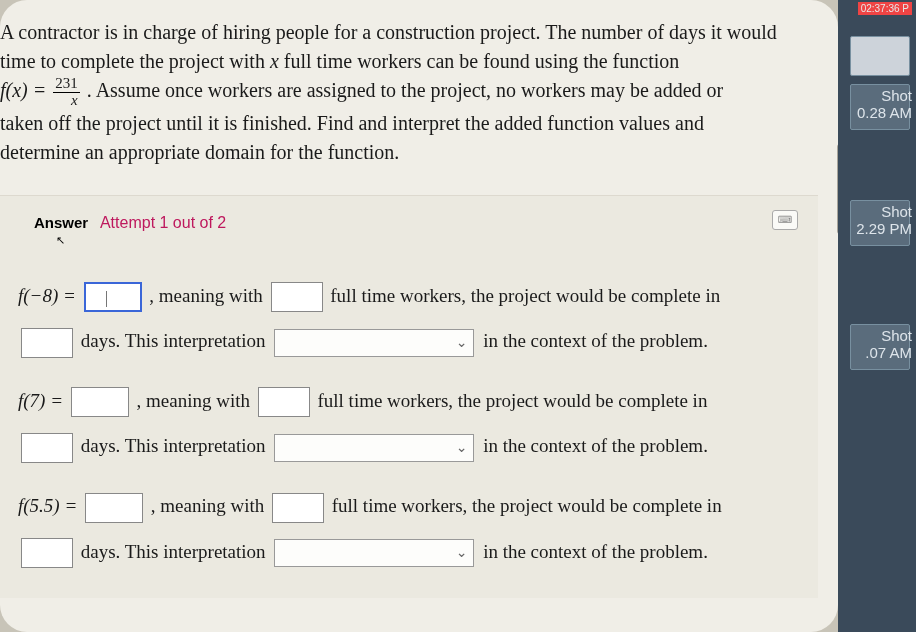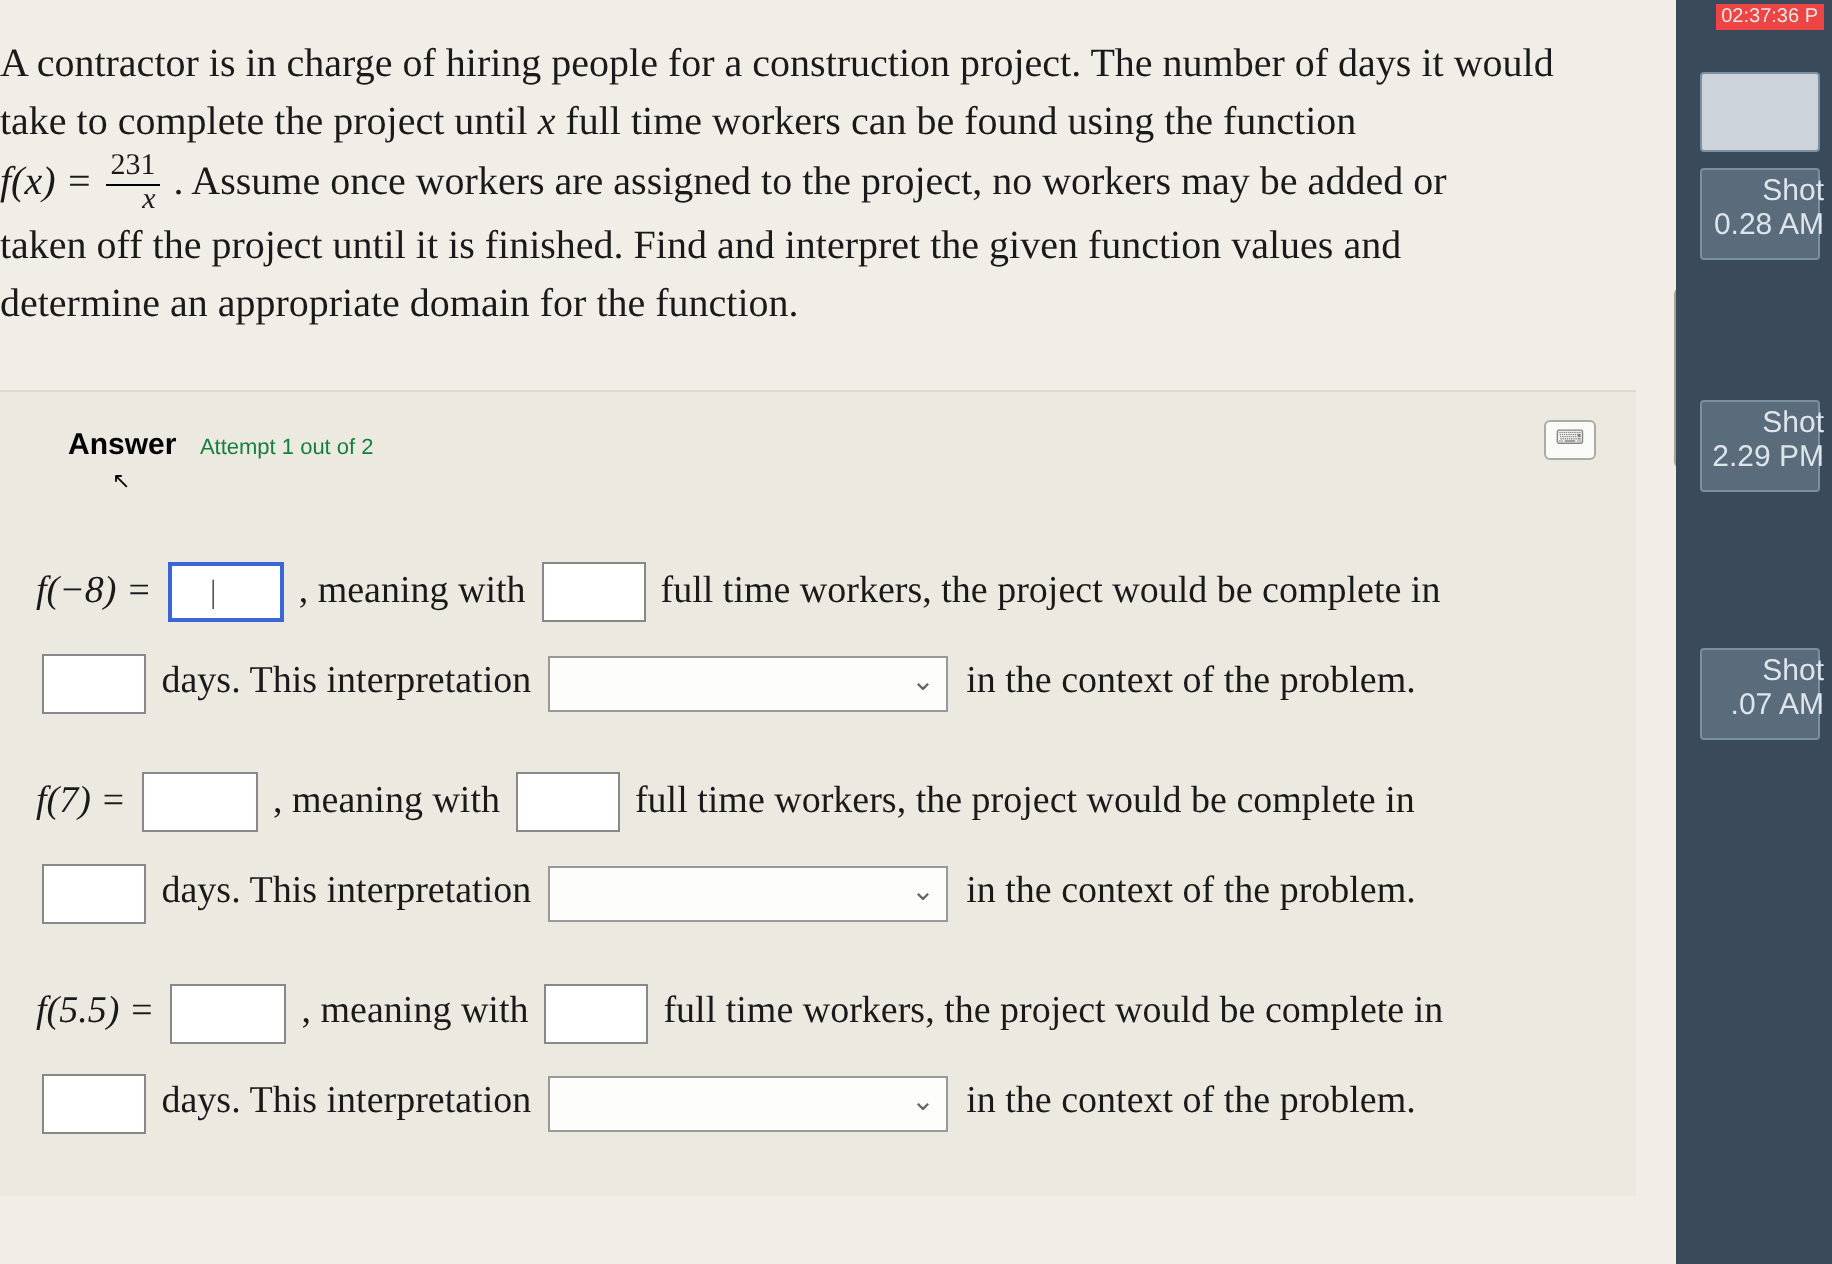--- a/index.html
+++ b/index.html
@@ -12,20 +12,21 @@
     position: relative;
   }
   .main-panel {
     position: absolute;
     left: 0;
     top: 0;
     width: 838px;
     height: 632px;
     background: #f0eee7;
     padding: 18px 20px 0 0;
+    border-radius: 27px;
   }
   .problem-text {
     font-size: 20px;
     line-height: 1.45;
     color: #1a1a1a;
     padding: 0 12px 0 0;
   }
   .math-var { font-style: italic; font-family: 'Times New Roman', serif; }
   .frac {
     display: inline-block;
@@ -42,21 +43,21 @@
     background: #ebe9e0;
     padding: 18px 18px 10px 18px;
     border-top: 1px solid #ddd9cf;
     position: relative;
   }
   .answer-header {
     font-size: 15px;
     margin-bottom: 26px;
   }
   .answer-header b { font-weight: bold; font-family: Arial, sans-serif; font-size:15px;margin-left:16px;}
-  .attempt { font-family: Arial, sans-serif; font-size: 11px; color: #15803d; margin-left: 8px;}
+  .attempt { font-family: Arial, sans-serif; font-size: 16px; color: #be185d; margin-left: 8px;}
   .cursor-icon { font-size: 11px; margin-left:38px; display:block; margin-top:2px;}
   .row {
     font-size: 19px;
     line-height: 2.4;
     color: #1a1a1a;
     margin-bottom: 14px;
   }
   .row .line { display:block; white-space: nowrap;}
   .input-box {
     display: inline-block;
@@ -178,28 +179,28 @@
     border-radius:3px;
   }
 </style>
 </head>
 <body>
 
 <div class="main-panel">
 
   <div class="problem-text">
     <span>A contractor is in charge of hiring people for a construction project. The number of days it would</span><br>
-    <span>take to complete the project until </span><span class="math-var">x</span><span> full time workers can be found using the function</span><br>
+    <span>time to complete the project with </span><span class="math-var">x</span><span> full time workers can be found using the function</span><br>
     <span class="math-var">f(x) = </span>
     <span class="frac">
       <span class="num">231</span>
       <span class="den math-var">x</span>
     </span>
     <span>. Assume once workers are assigned to the project, no workers may be added or</span><br>
-    <span>taken off the project until it is finished. Find and interpret the given function values and</span><br>
+    <span>taken off the project until it is finished. Find and interpret the added function values and</span><br>
     <span>determine an appropriate domain for the function.</span>
   </div>
 
   <div class="answer-area">
     <div class="keyboard-icon">⌨</div>
     <div class="answer-header">
       <b>Answer</b>
       <span class="attempt">Attempt 1 out of 2</span>
       <span class="cursor-icon">↖</span>
     </div>

